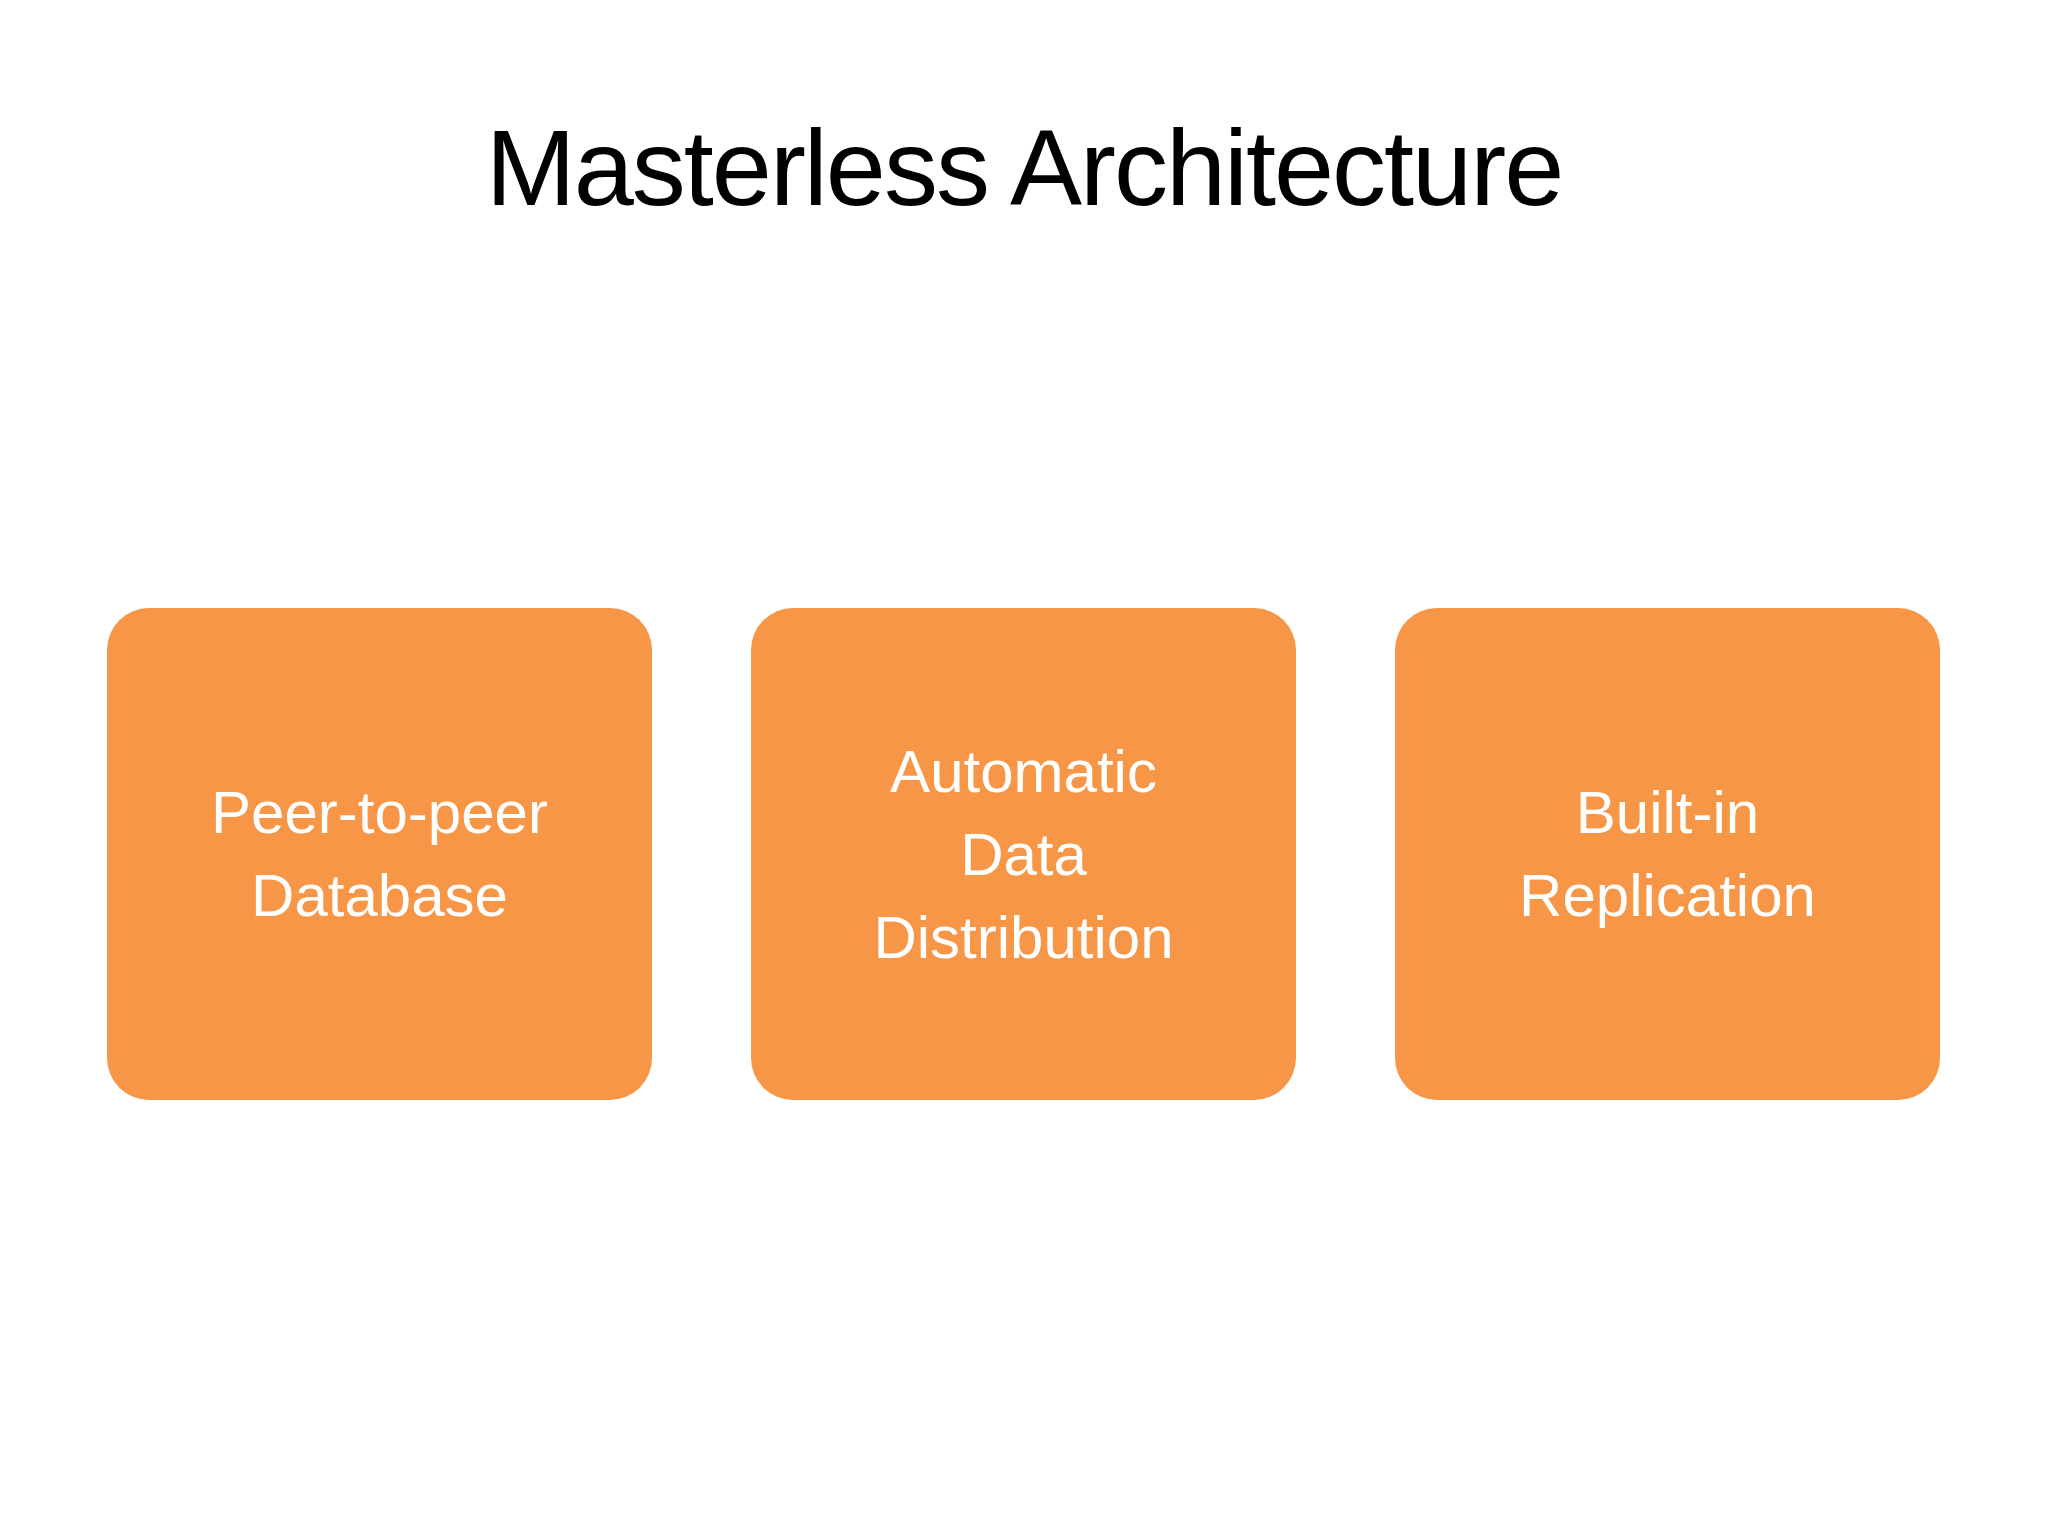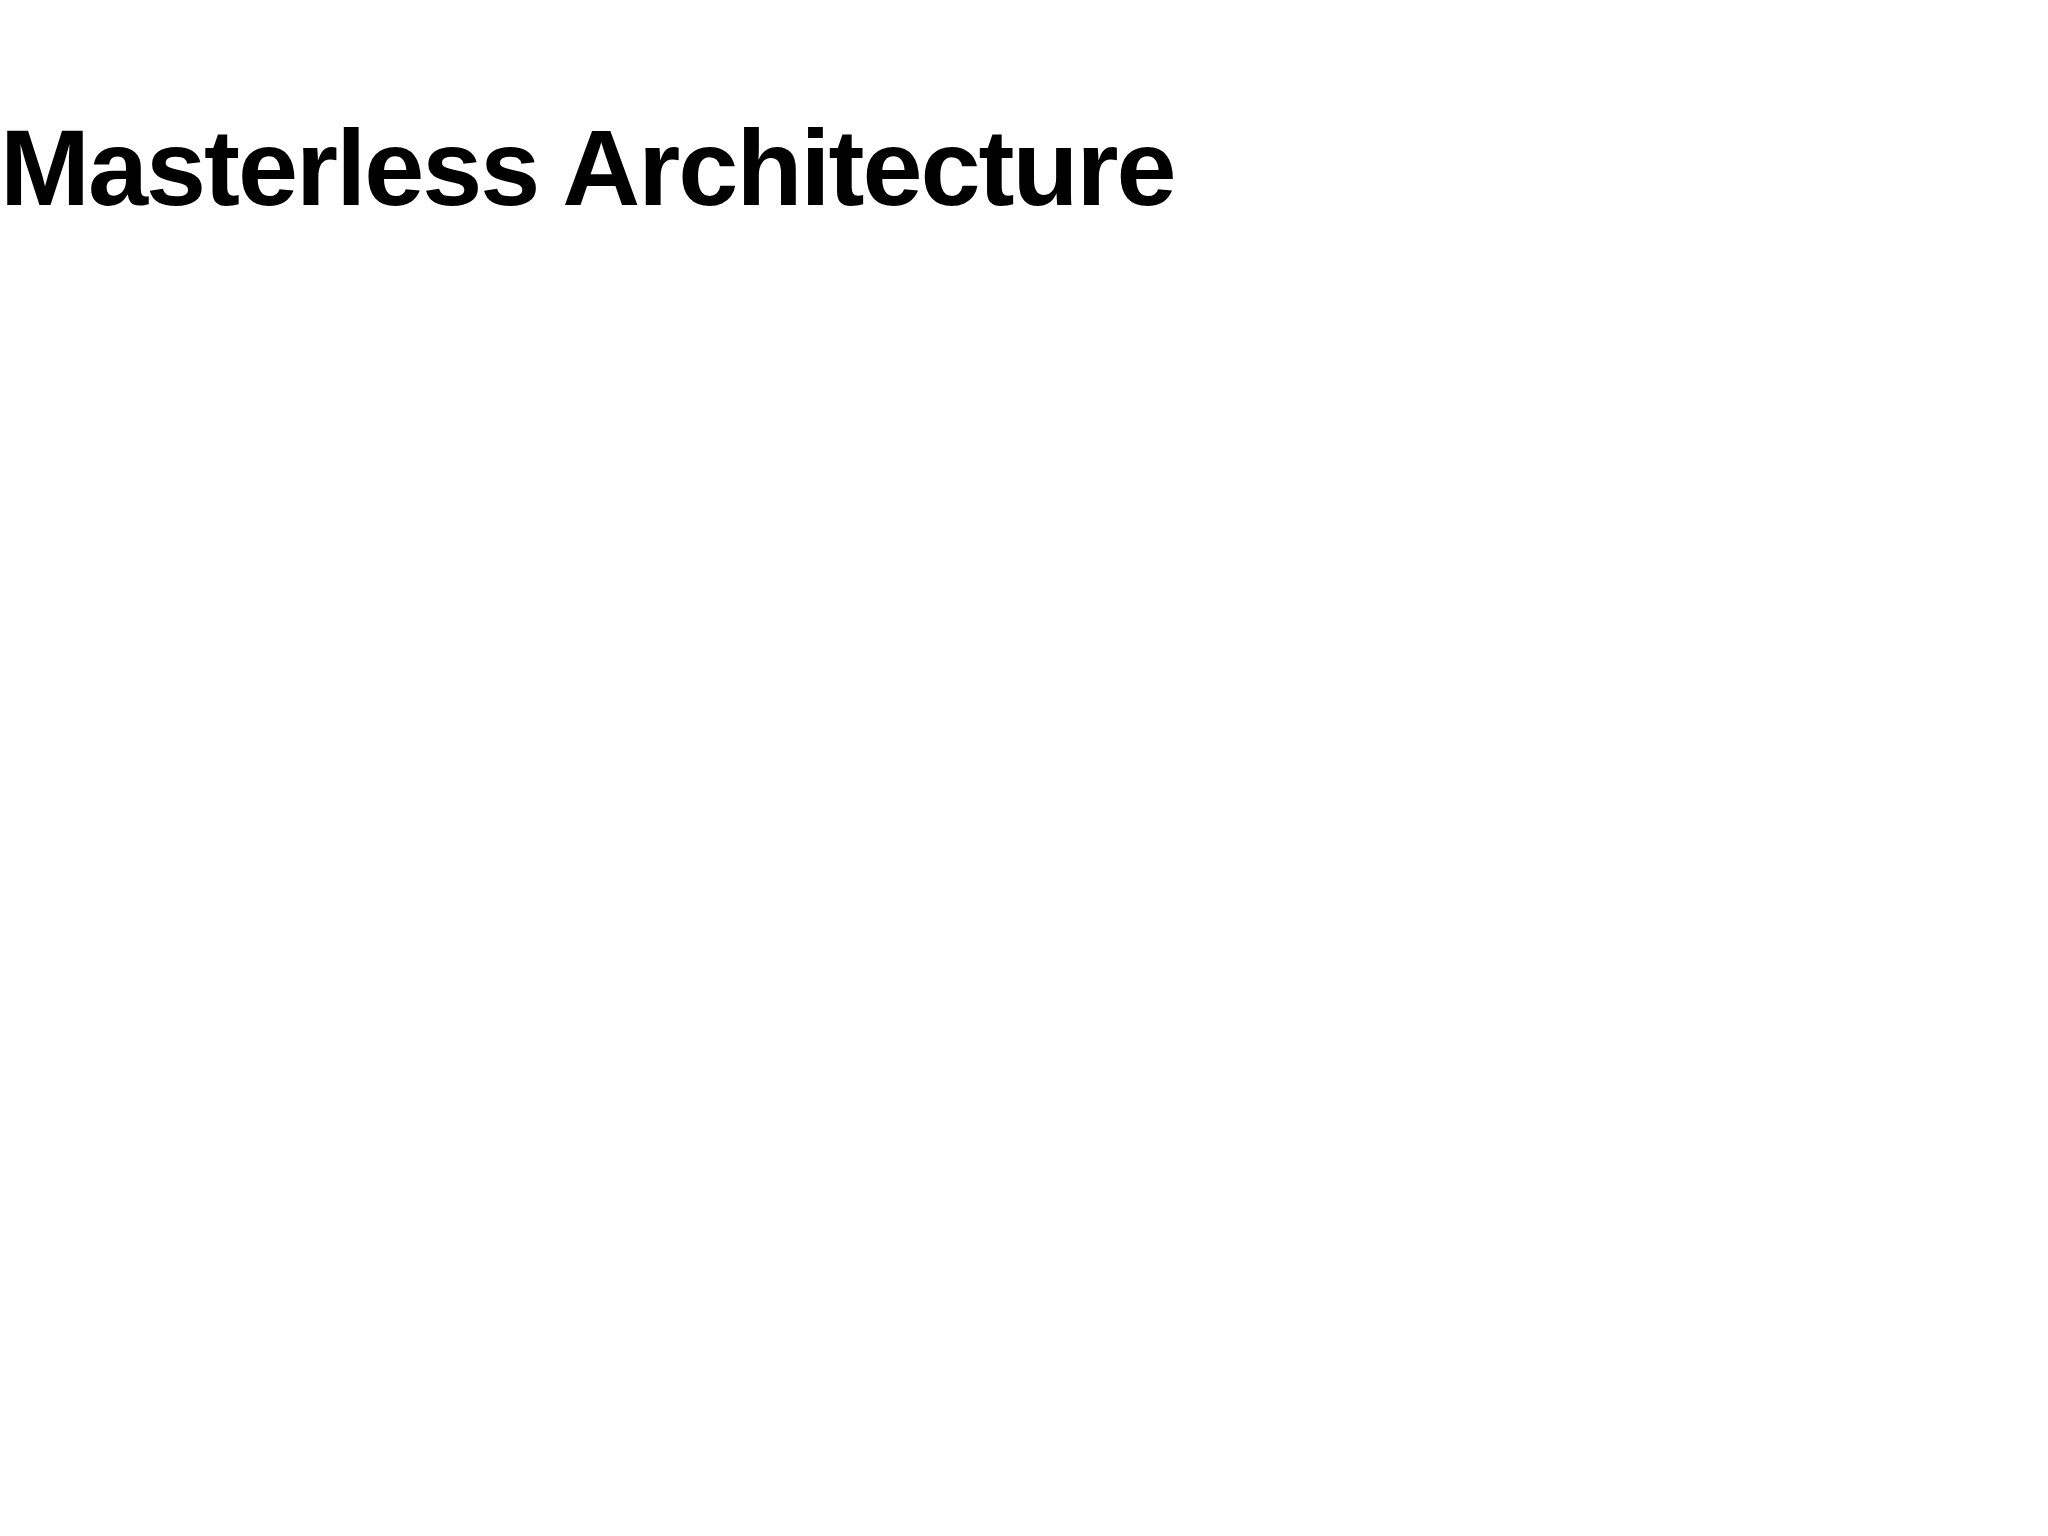--- a/index.html
+++ b/index.html
@@ -15,25 +15,26 @@
     height:1536px;
     background:var(--bg);
     overflow:hidden;
     font-family:"Liberation Sans", sans-serif;
   }
   .slide-title{
     position:absolute;
     top:100px;
     left:0;
     width:100%;
+    text-align:center;
     font-size:108px;
     line-height:1.25;
     letter-spacing:-2px;
     color:var(--title-text);
-    font-weight:700;
+    font-weight:400;
   }
   .box-row{
     position:absolute;
     top:608px;
     left:107px;
     width:1834px;
     height:492px;
     display:flex;
     gap:99px;
   }
@@ -55,13 +56,28 @@
     white-space:pre-line;
     padding:0 20px;
   }
 </style>
 </head>
 <body>
 
 <div class="slide">
   <div class="slide-title">Masterless Architecture</div>
 
+  <div class="box-row">
+    <div class="feature-box">
+      <div class="feature-box-label">Peer-to-peer
+Database</div>
+    </div>
+    <div class="feature-box">
+      <div class="feature-box-label">Automatic
+Data
+Distribution</div>
+    </div>
+    <div class="feature-box">
+      <div class="feature-box-label">Built-in
+Replication</div>
+    </div>
+  </div>
 </div>
 
 </body></html>

